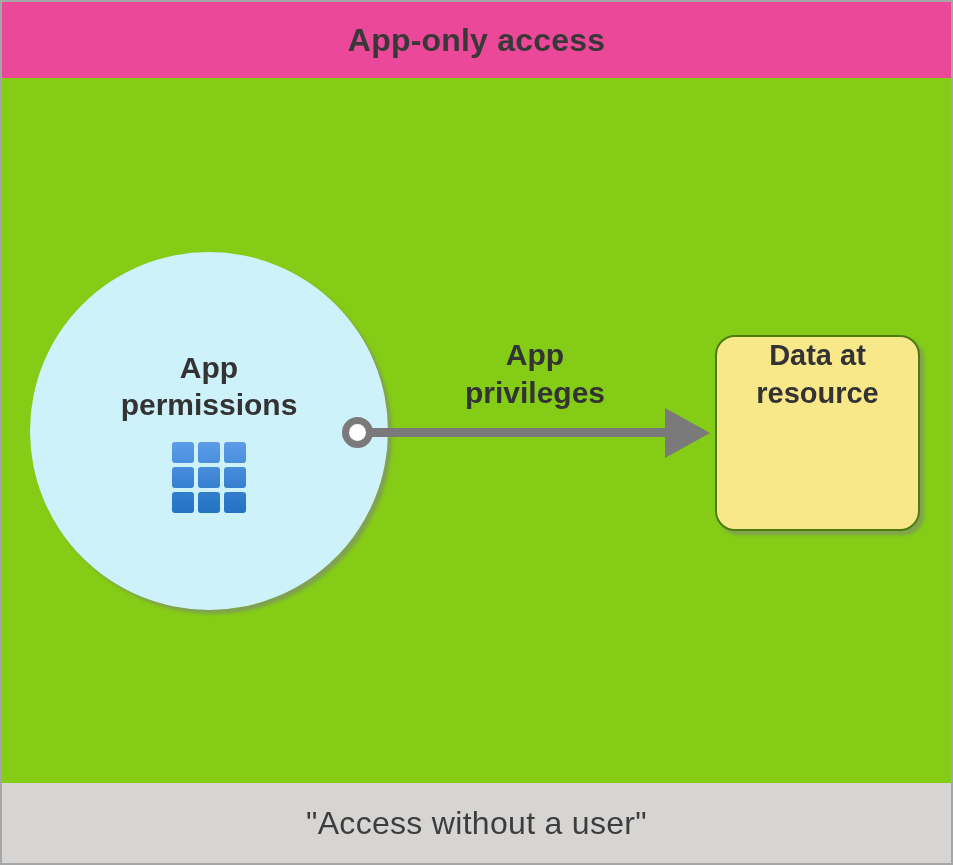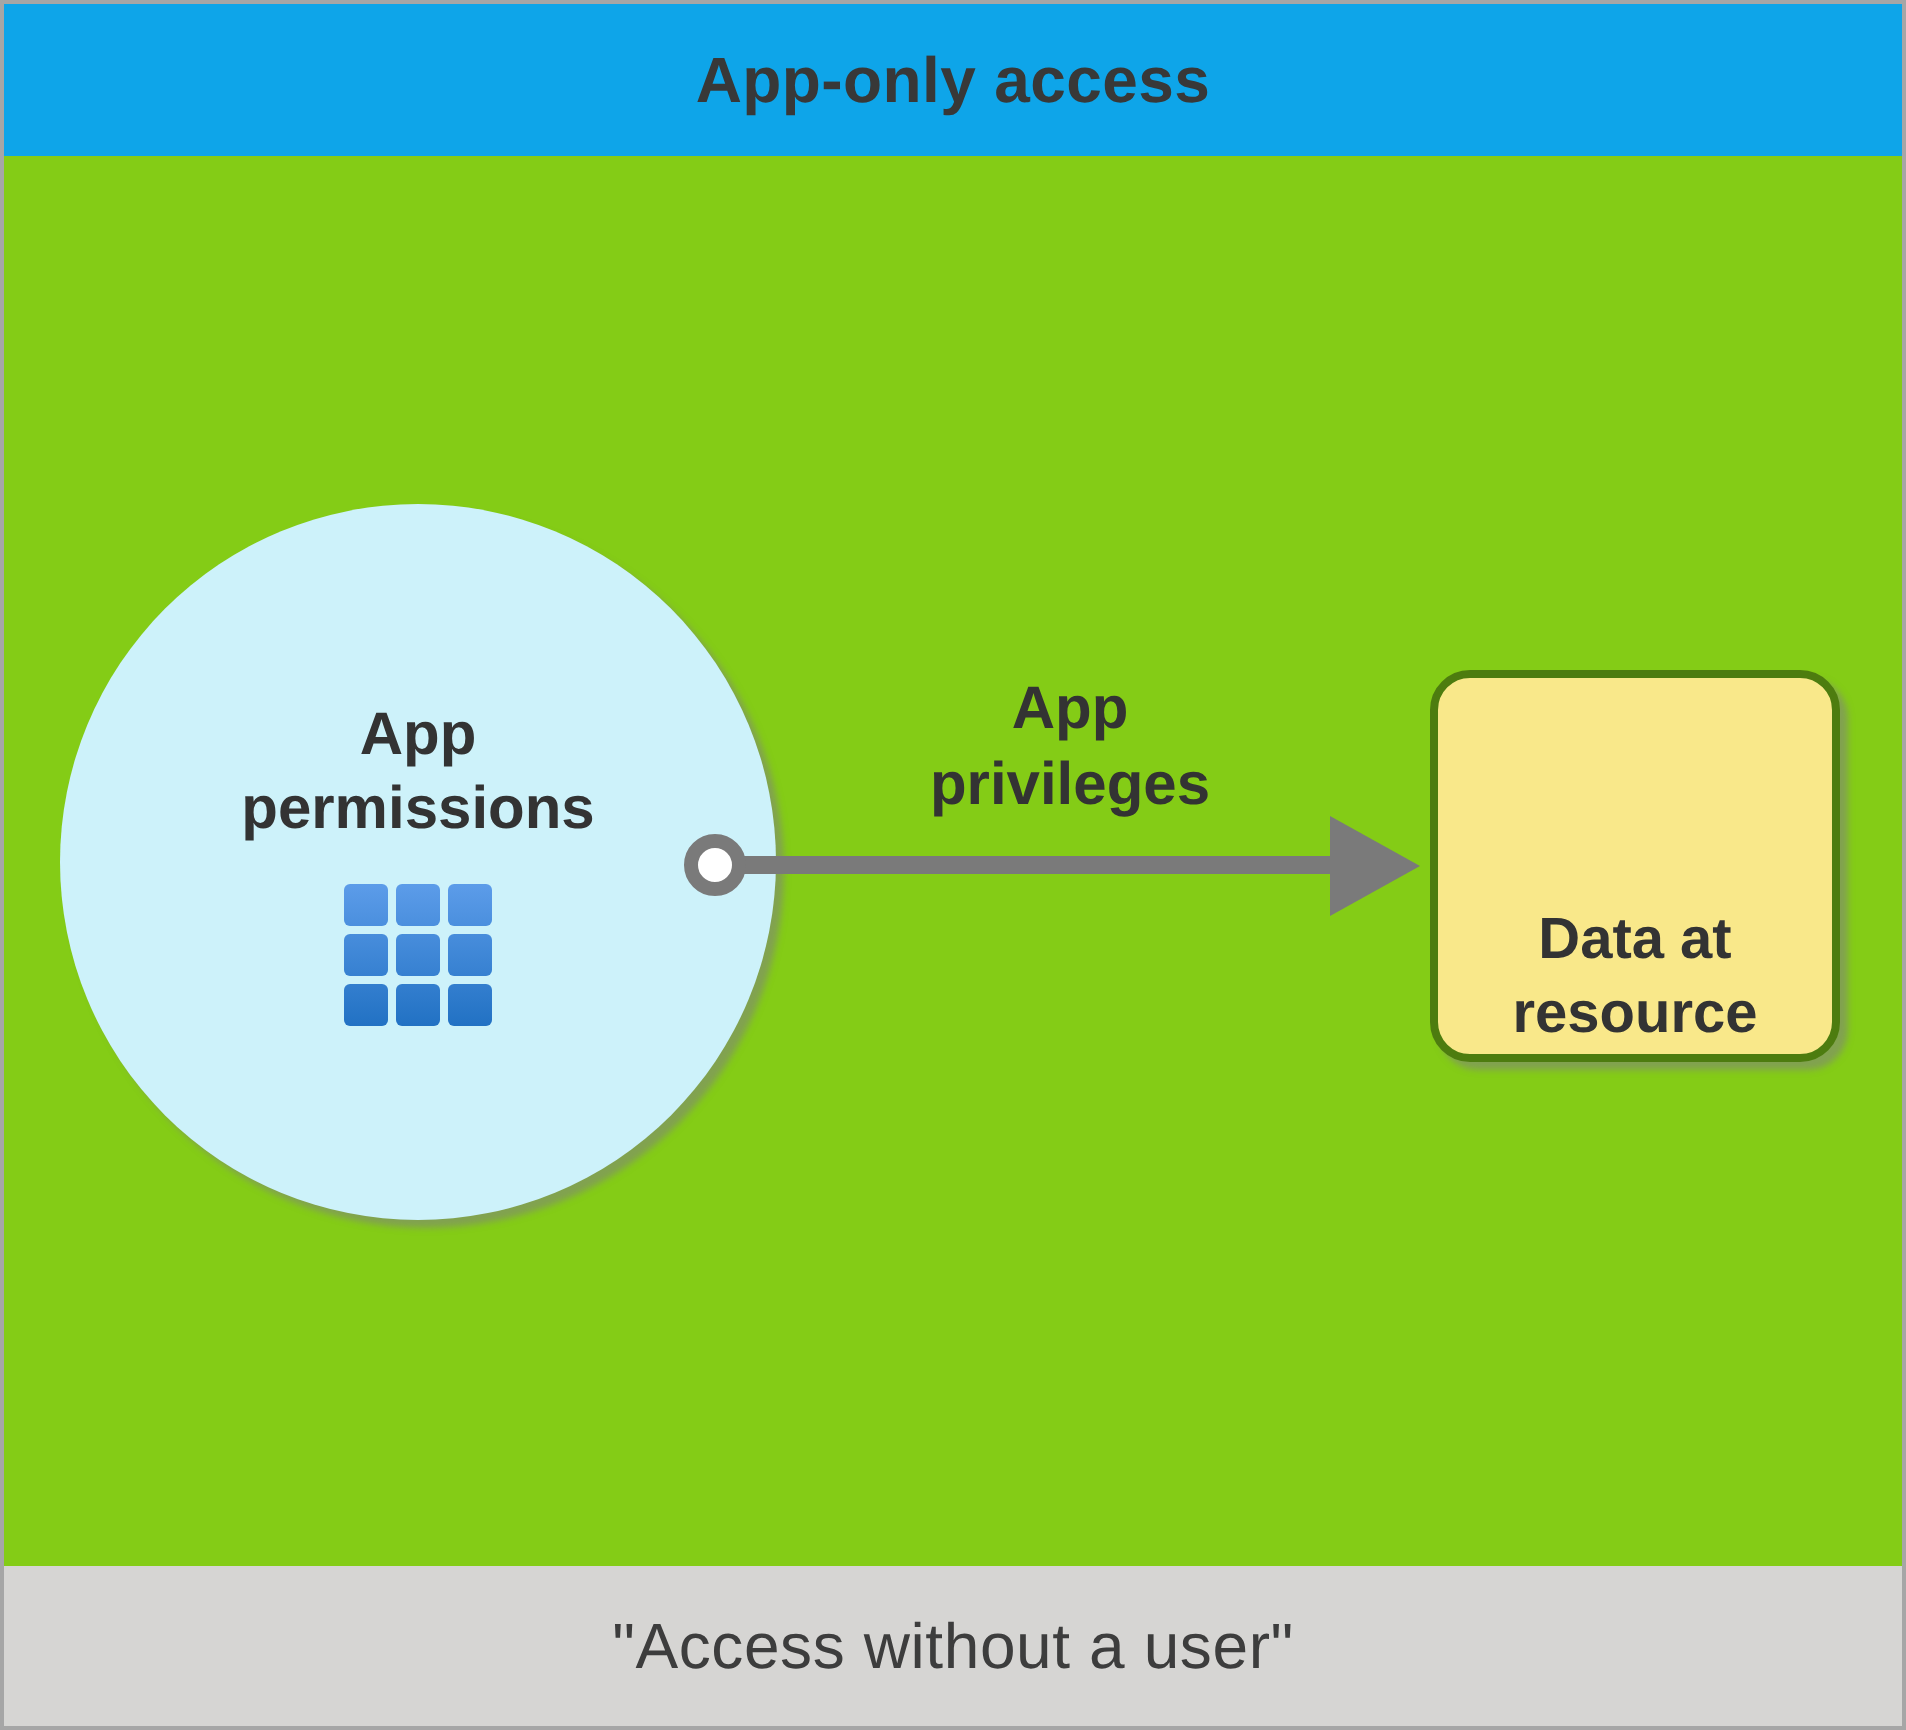--- a/index.html
+++ b/index.html
@@ -14,21 +14,21 @@
     font-family: "Liberation Sans", sans-serif;
     overflow: hidden;
   }
 
   
   .header {
     position: absolute;
     left: 0; top: 0;
     width: 100%;
     height: 76px;
-    background: #0ea5e9;
+    background: #ec4899;
     display: flex;
     align-items: center;
     justify-content: center;
   }
   .header .title {
     font-size: 32px;
     font-weight: bold;
     color: #383838;
     letter-spacing: 0.2px;
   }
@@ -132,25 +132,25 @@
   }
 
   
   .resource-box {
     position: absolute;
     left: 713px;
     top: 257px;
     width: 205px;
     height: 196px;
     background: #f9e88a;
-    border: 4px solid #4d7c0f;
+    border: 2px solid #4d7c0f;
     border-radius: 20px;
     box-shadow: 4px 4px 3px rgba(128,128,128,0.55);
     display: flex;
-    align-items: flex-end;
+    align-items: flex-start;
     justify-content: center;
   }
   .resource-box .box-label {
     font-size: 29px;
     font-weight: bold;
     color: #333333;
     text-align: center;
     line-height: 1.3;
     white-space: pre-line;
   }

